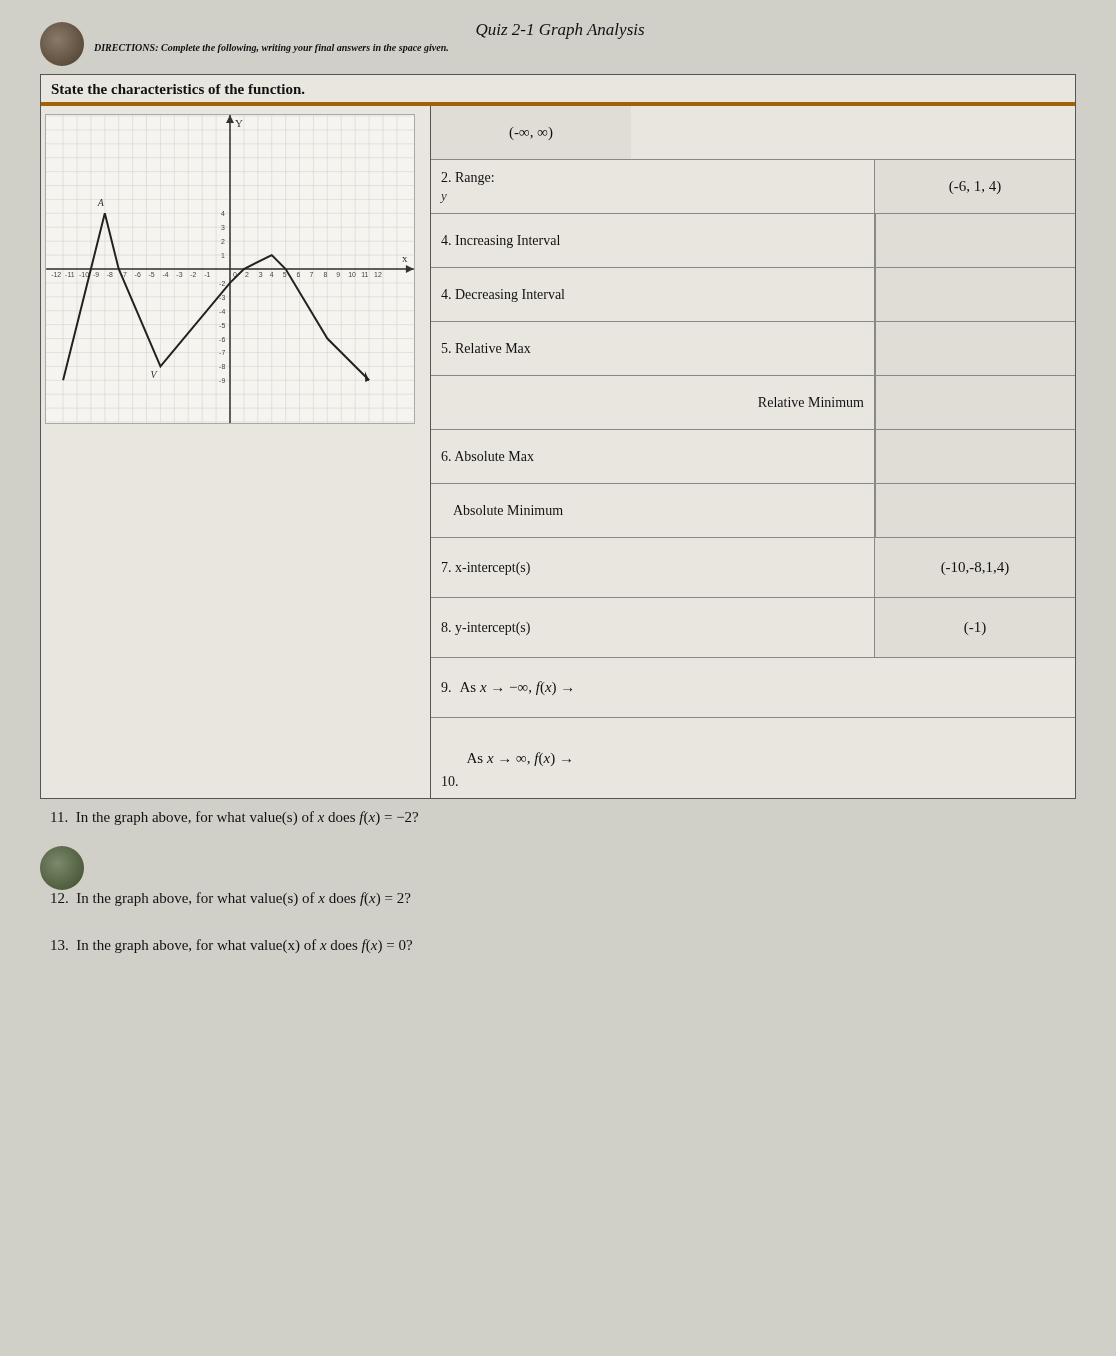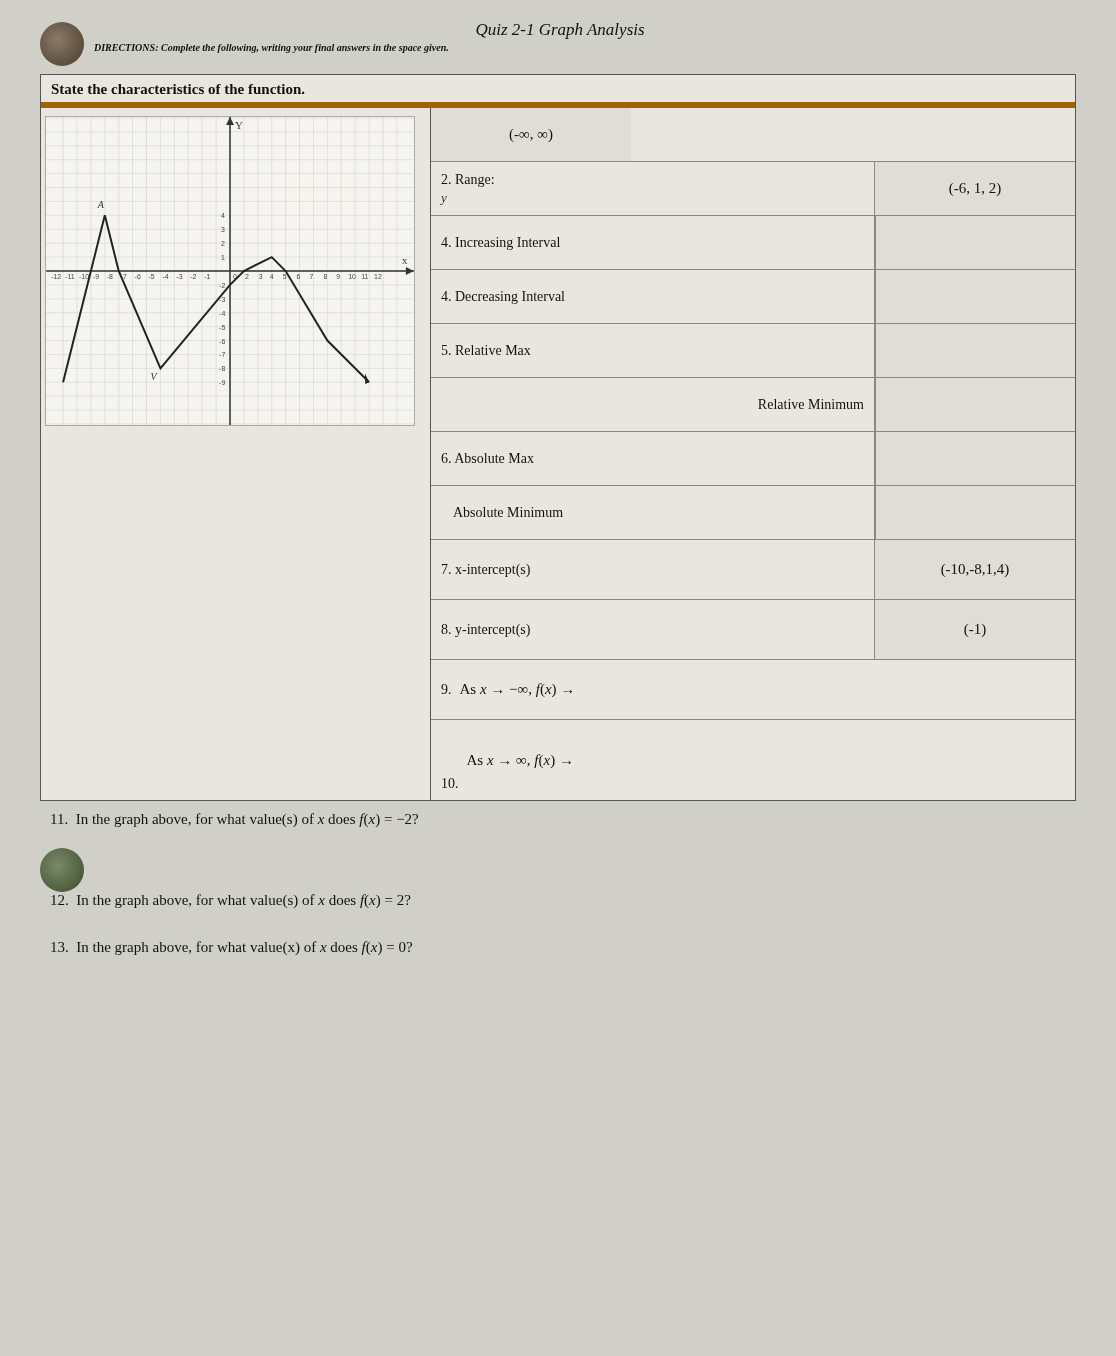--- a/index.html
+++ b/index.html
@@ -44,21 +44,21 @@
     .main-box {
       border: 1.5px solid #555;
       background: #e8e6df;
       padding: 0;
       margin-top: 6px;
     }
     .state-heading {
       font-size: 15px;
       font-weight: bold;
       padding: 6px 20px 4px 10px;
-      border-bottom: 6px solid #a16207;
+      border-bottom: 4px solid #a16207;
     }
     .content-row {
       display: flex;
       align-items: stretch;
     }
     .graph-area {
       width: 390px;
       flex-shrink: 0;
       border-right: 1.5px solid #555;
       padding: 8px 4px;
@@ -305,21 +305,21 @@
           <span>(-∞, ∞)</span>
         </div>
       </div>
 
       <div class="table-row">
         <div class="cell-label">
           <span>2. Range:</span>
           <span class="sub-label math-italic">y</span>
         </div>
         <div class="cell-answer handwritten">
-          <span>(-6, 1, 2)</span>
+          <span>(-6, 1, 4)</span>
         </div>
       </div>
 
       <div class="table-row">
         <div class="cell-label" style="border-right:1px solid #888; flex:1;">
           <span>4. Increasing Interval</span>
         </div>
         <div class="cell-answer-empty"></div>
       </div>
 

